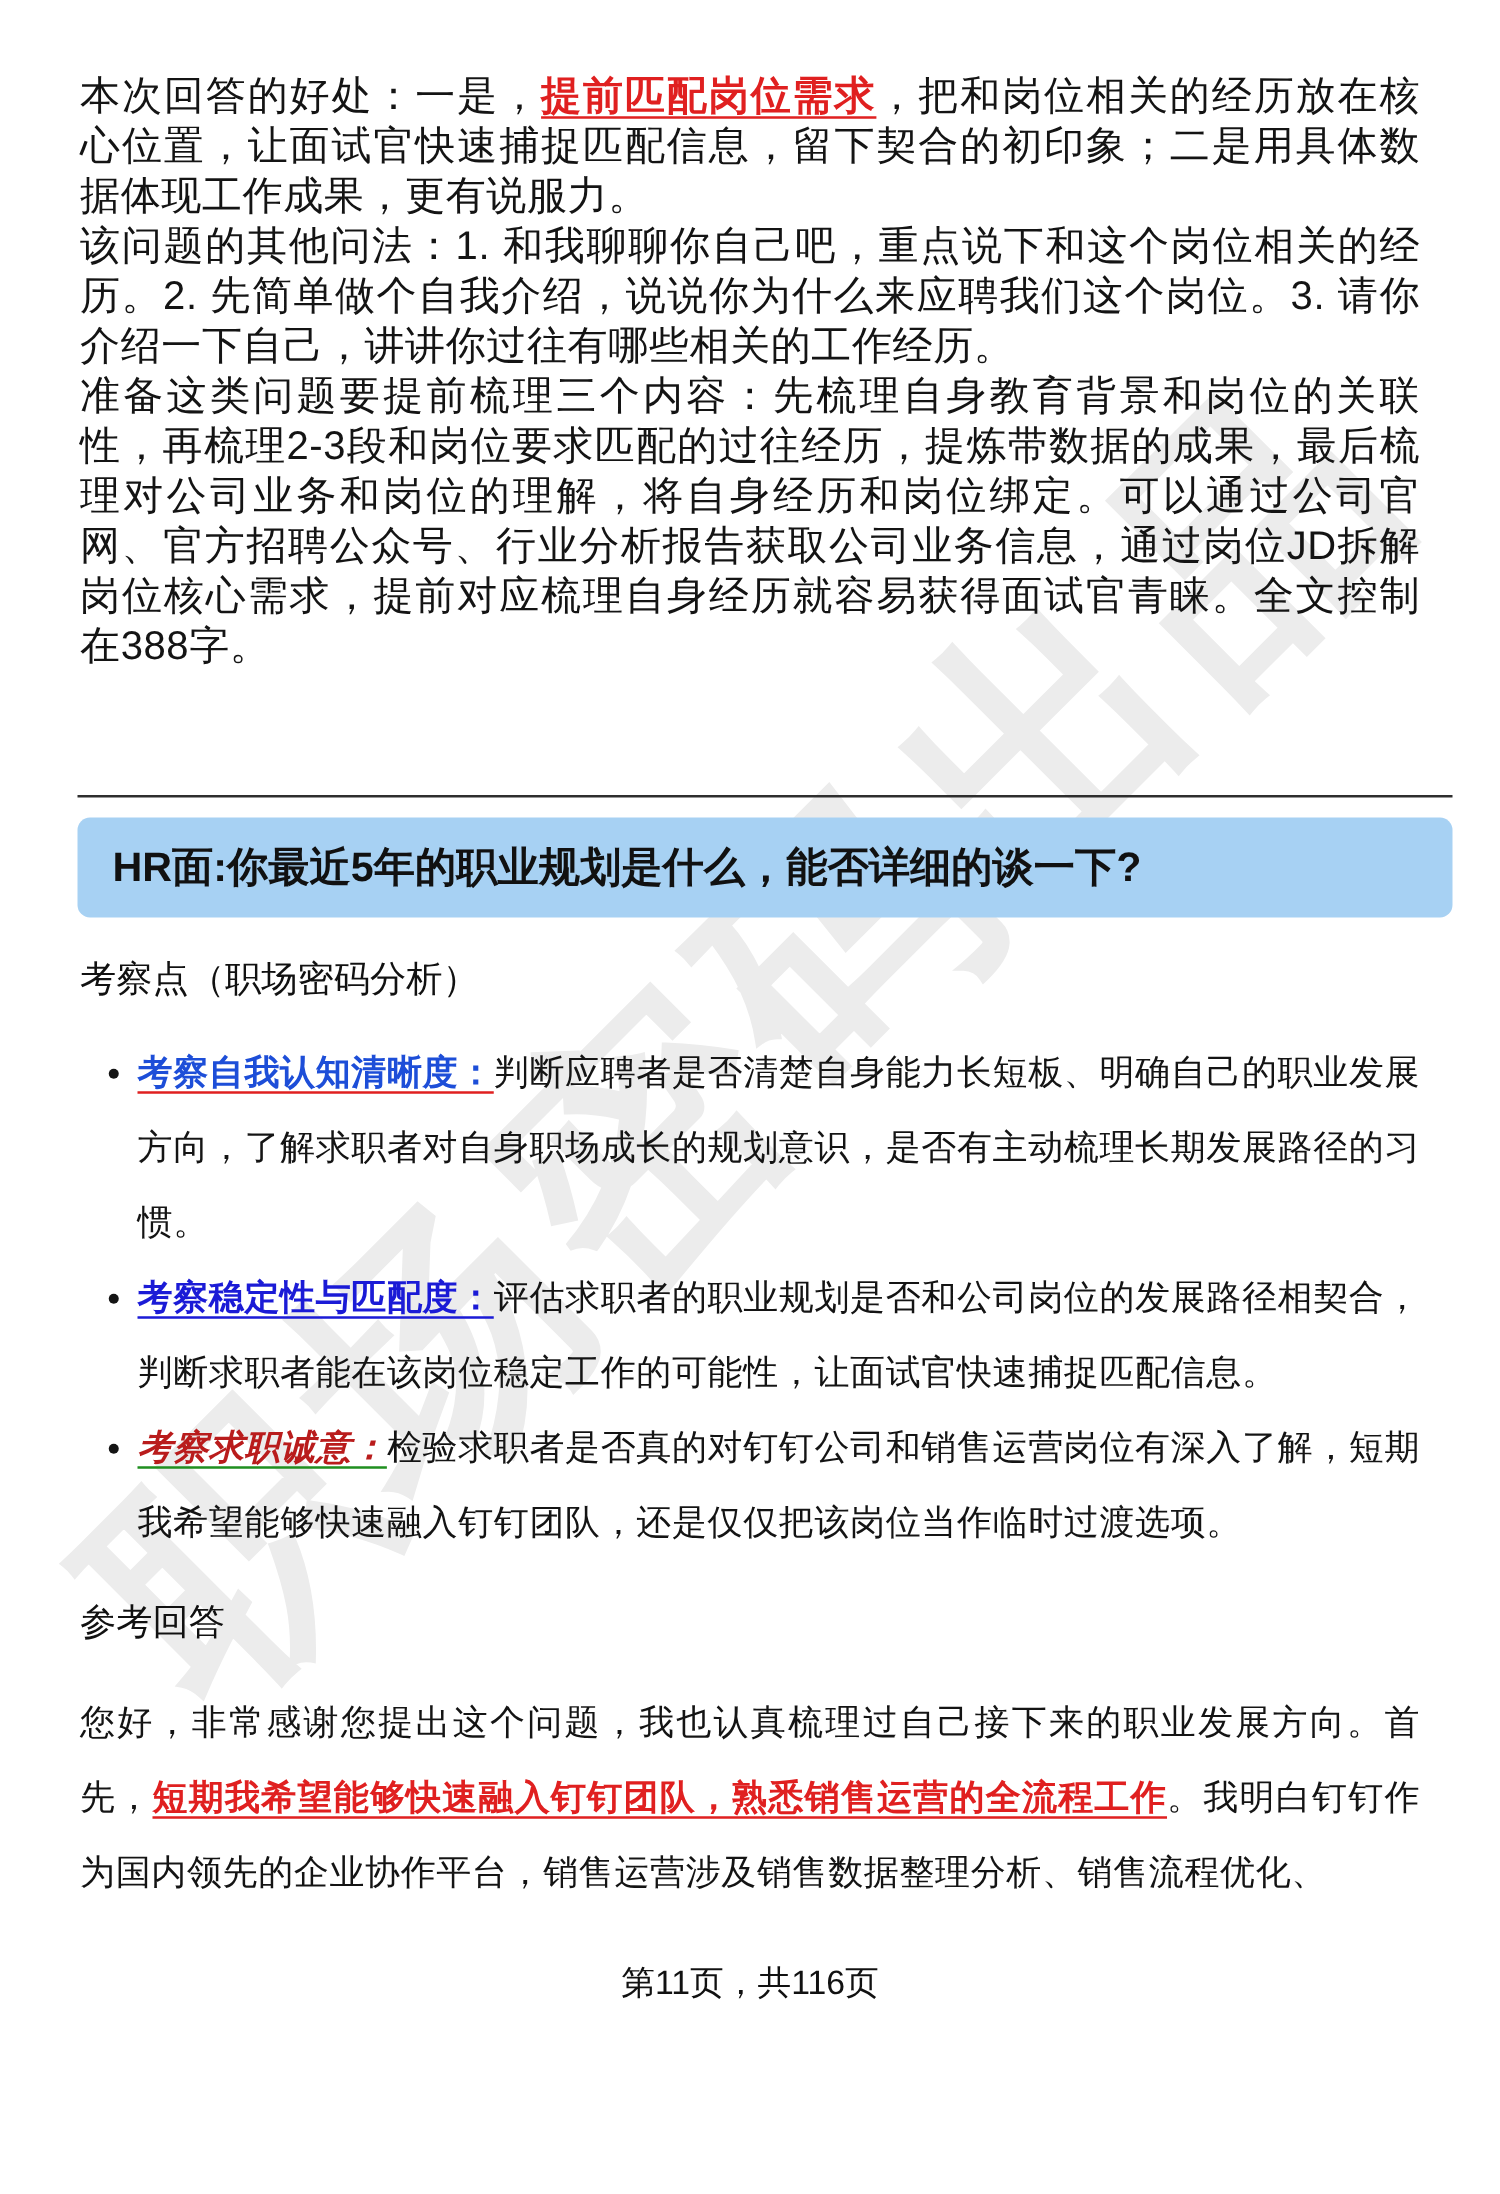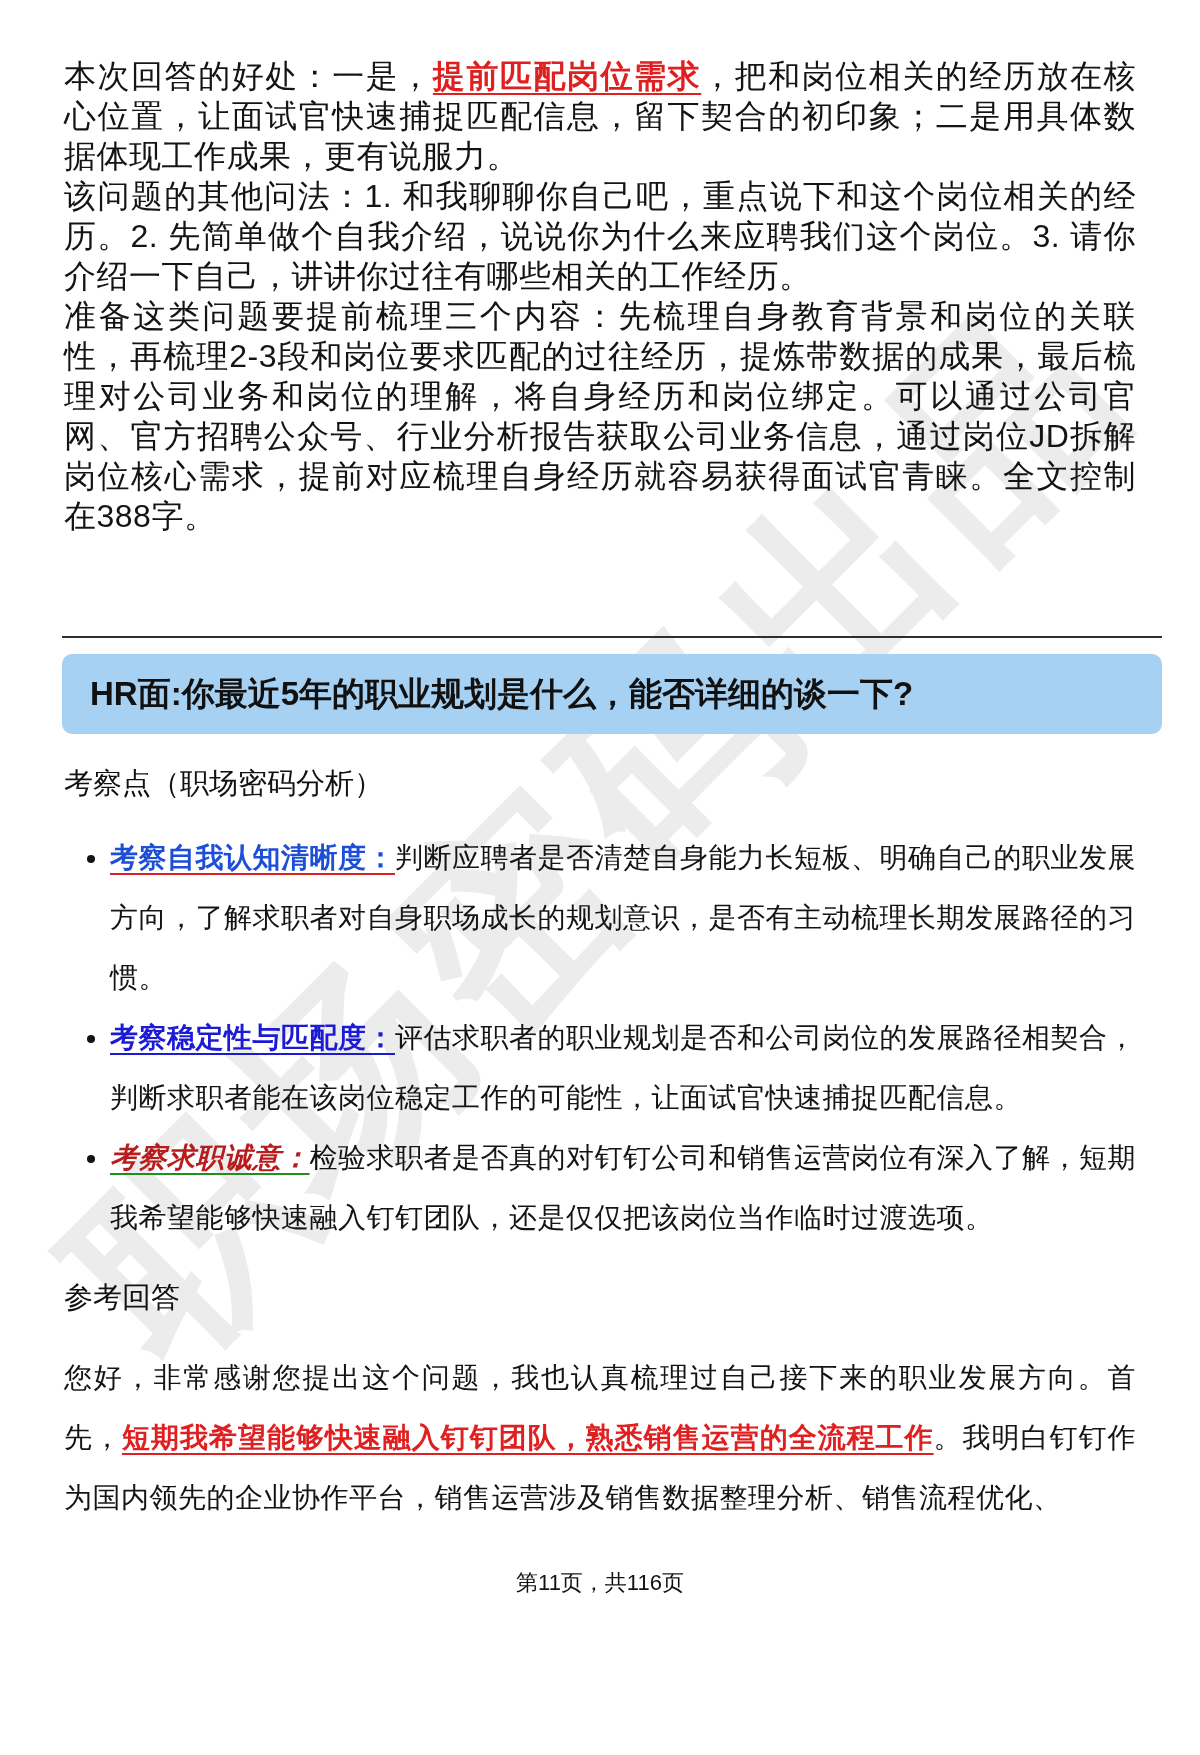--- a/index.html
+++ b/index.html
@@ -90,21 +90,21 @@
   .answer-p{
     font-size:28px;
     line-height:60px;
     margin:30px 0 0;
     text-align:justify;
     letter-spacing:0.5px;
   }
   .footer{
     margin-top:40px;
     text-align:center;
-    font-size:22px;
+    font-size:27px;
     color:#111;
   }
 </style>
 </head>
 <body>
 
 <div class="watermark">职场密码出品</div>
 
 <div class="content">
 

